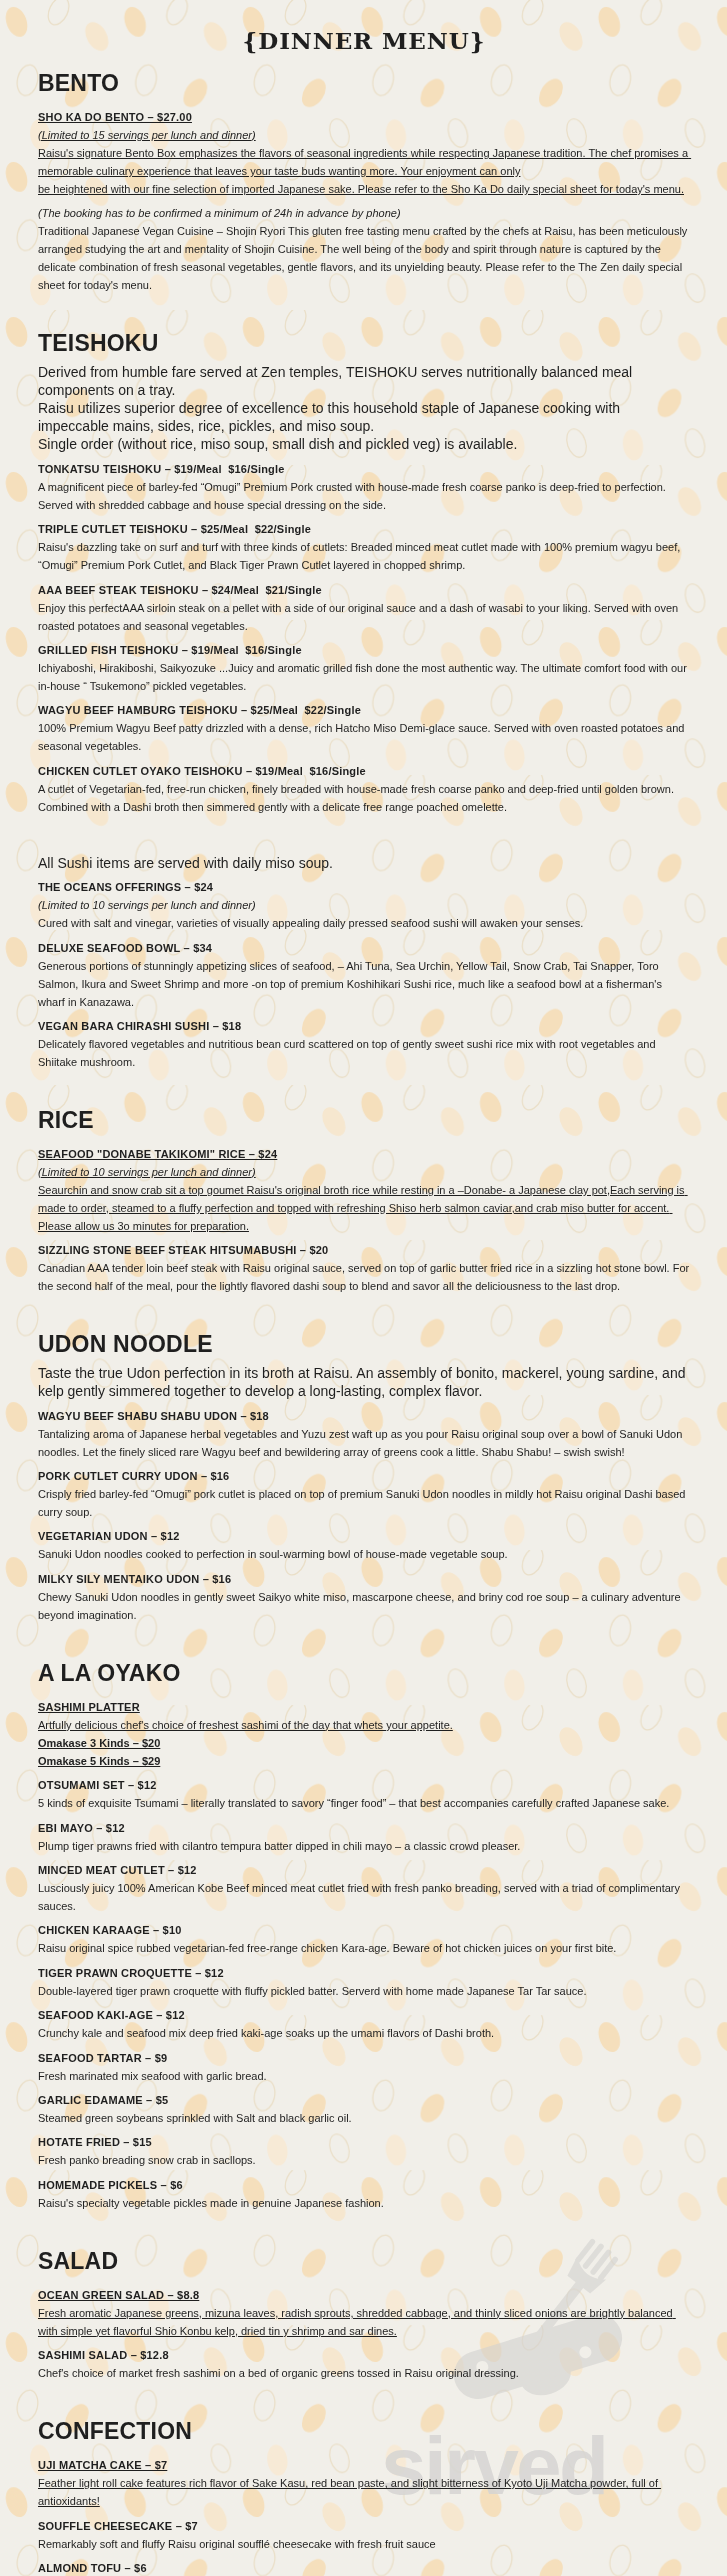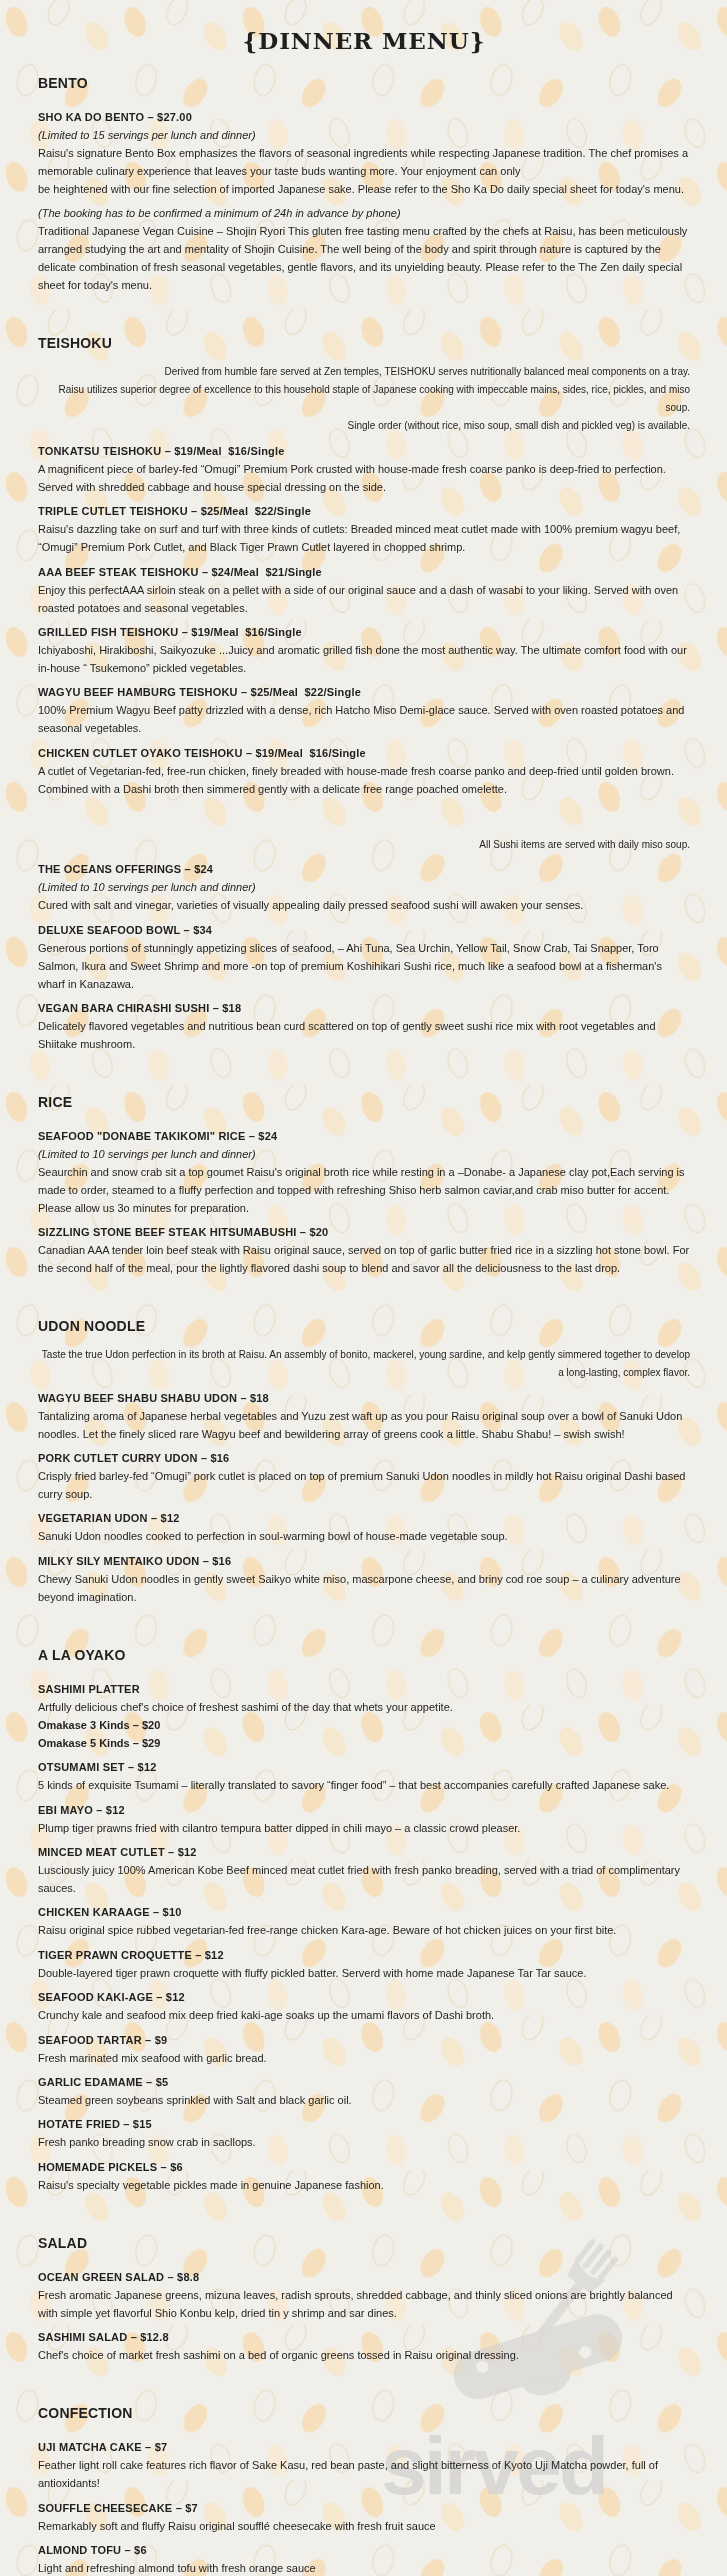--- a/index.html
+++ b/index.html
@@ -38,33 +38,32 @@
     font-family: "DejaVu Serif", serif;
     font-weight: bold;
     font-size: 23px;
     line-height: 27px;
     letter-spacing: 0.9px;
     text-align: center;
   }
   .section { margin-top: 38px; }
   .section.first { margin-top: 18px; }
   .section-title {
-    font-size: 14px;
+    font-size: 23px;
     line-height: 22px;
     font-weight: bold;
     letter-spacing: 0.2px;
   }
   .section-body { margin-top: 9px; }
   .intro {
-    font-size: 10px; line-height: 18px;
-    white-space: pre-wrap;
-    text-align: right;
+    font-size: 14px; line-height: 18px;
+    white-space: pre-wrap;
   }
   .item { margin-top: 6.4px; }
-  .section-body > .item:first-child { margin-top: 14px; }
+  .section-body > .item:first-child { margin-top: 14px; text-decoration: underline; }
   .item-name {
     font-size: 11px; line-height: 18px;
     font-weight: bold; letter-spacing: 0.2px;
     white-space: pre-wrap;
   }
   .item-note {
     font-size: 11px; line-height: 18px;
     font-style: italic;
     white-space: pre-wrap;
   }

